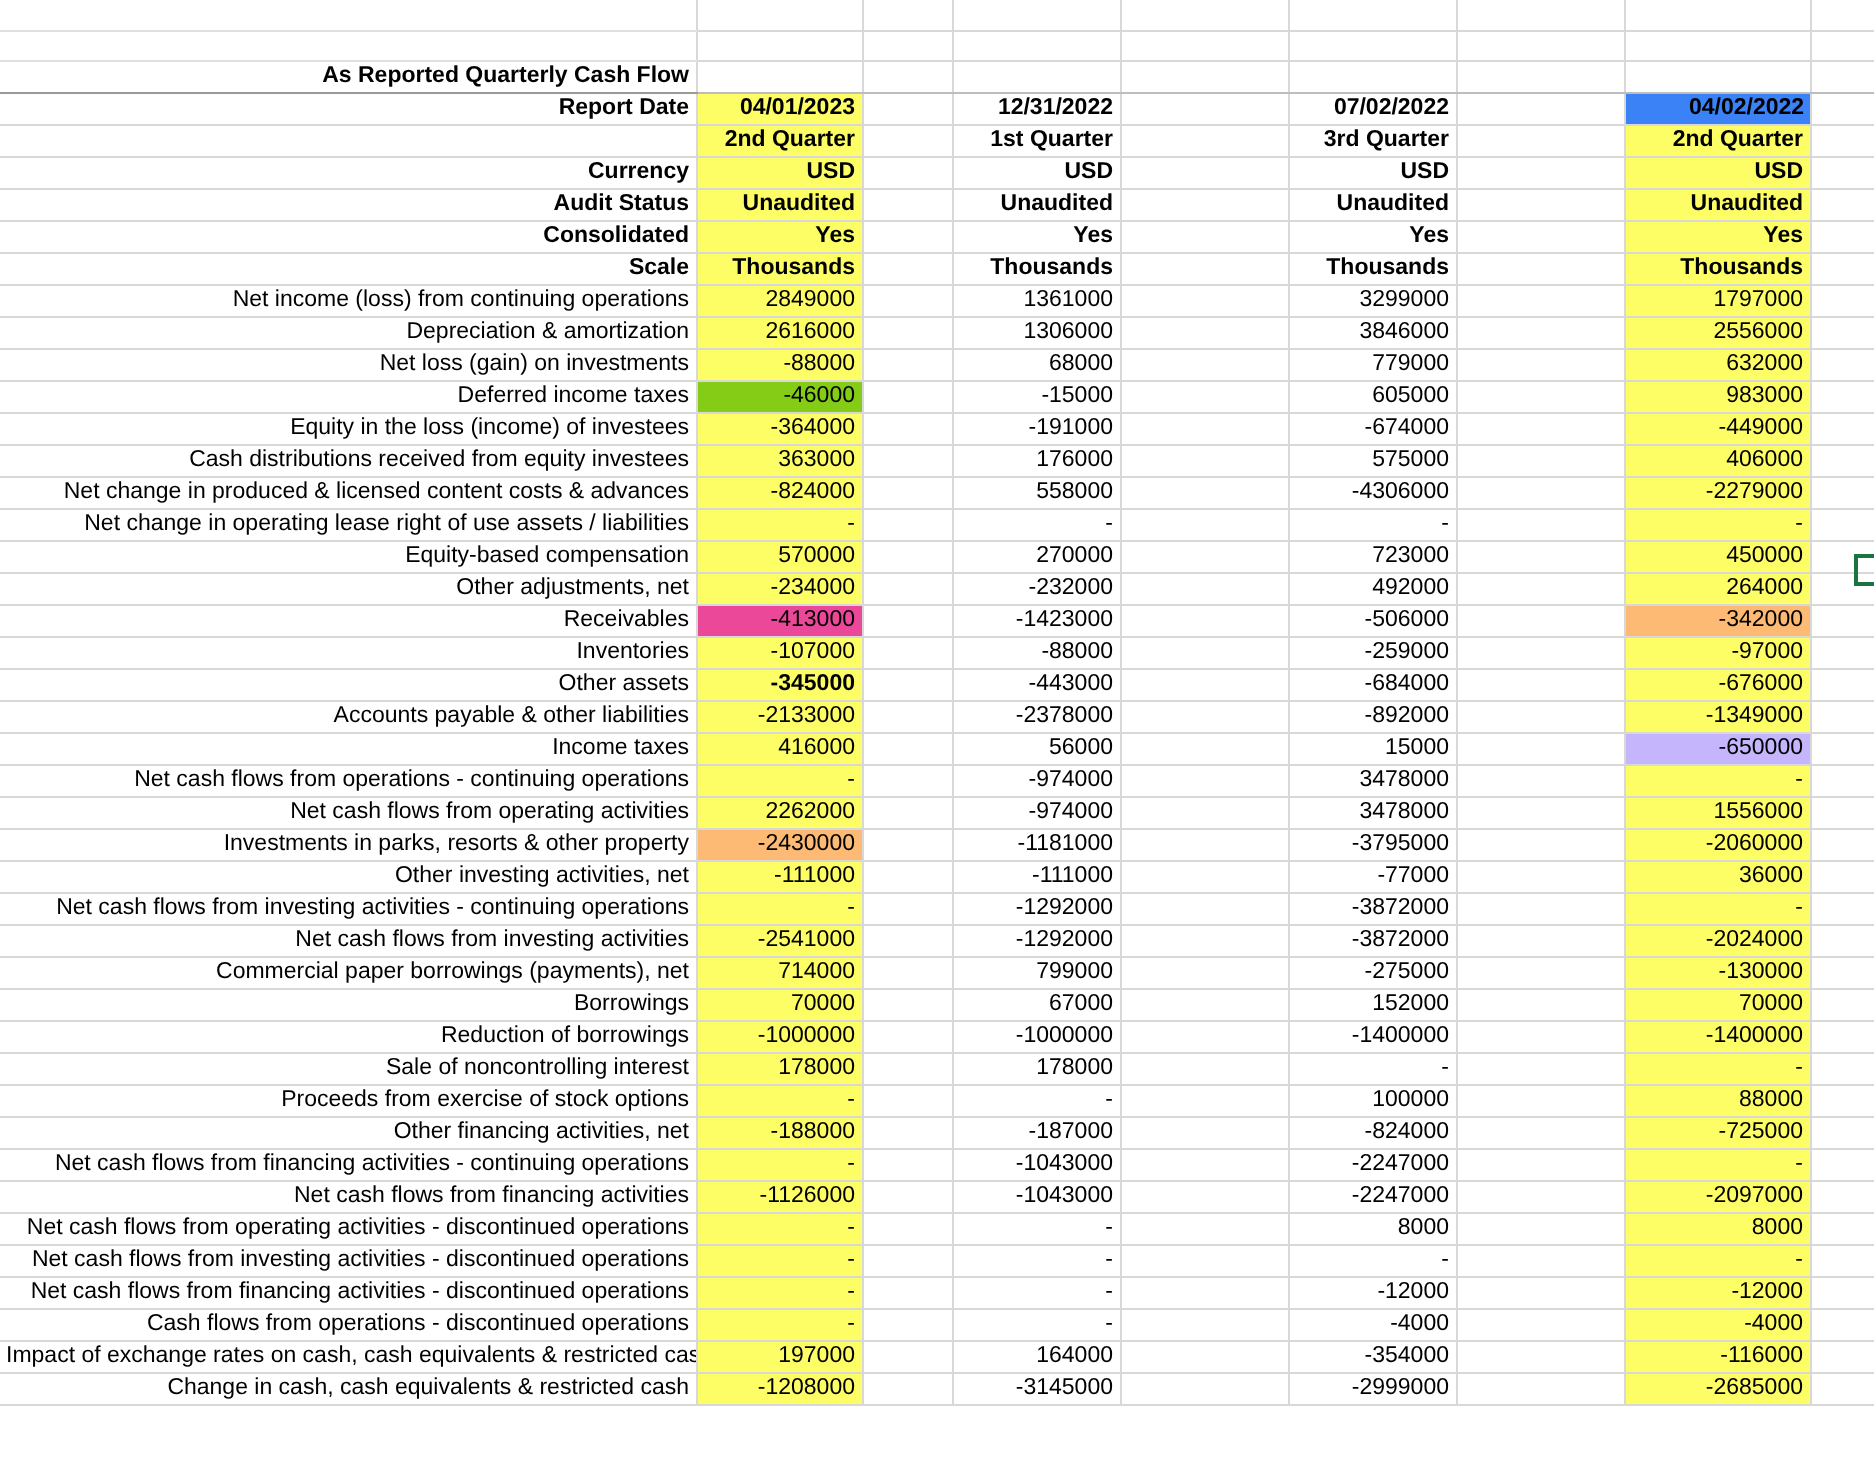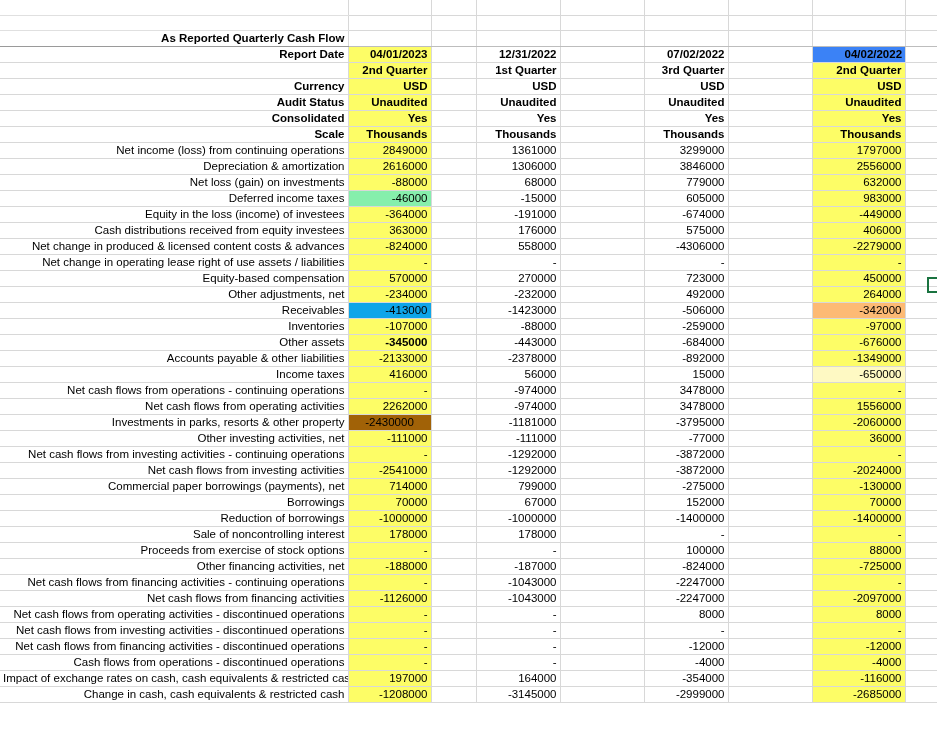--- a/index.html
+++ b/index.html
@@ -239,21 +239,21 @@
           <td class="blank"></td>
           <td class="num">68000</td>
           <td class="blank"></td>
           <td class="num">779000</td>
           <td class="blank"></td>
           <td class="num hl" style="background: rgb(253, 253, 102);">632000</td>
           <td class="blank"></td>
         </tr>
         <tr>
           <td class="label">Deferred income taxes</td>
-          <td class="num hl" style="background: #86efac;">-46000</td>
+          <td class="num hl" style="background: #84cc16;">-46000</td>
           <td class="blank"></td>
           <td class="num">-15000</td>
           <td class="blank"></td>
           <td class="num">605000</td>
           <td class="blank"></td>
           <td class="num hl" style="background: rgb(253, 253, 102);">983000</td>
           <td class="blank"></td>
         </tr>
         <tr>
           <td class="label">Equity in the loss (income) of investees</td>
@@ -316,21 +316,21 @@
           <td class="blank"></td>
           <td class="num">-232000</td>
           <td class="blank"></td>
           <td class="num">492000</td>
           <td class="blank"></td>
           <td class="num hl" style="background: rgb(253, 253, 102);">264000</td>
           <td class="blank"></td>
         </tr>
         <tr>
           <td class="label">Receivables</td>
-          <td class="num hl" style="background: #0ea5e9;">-413000</td>
+          <td class="num hl" style="background: #ec4899;">-413000</td>
           <td class="blank"></td>
           <td class="num">-1423000</td>
           <td class="blank"></td>
           <td class="num">-506000</td>
           <td class="blank"></td>
           <td class="num hl" style="background: #fdba74;">-342000</td>
           <td class="blank"></td>
         </tr>
         <tr>
           <td class="label">Inventories</td>
@@ -366,21 +366,21 @@
           <td class="blank"></td>
         </tr>
         <tr>
           <td class="label">Income taxes</td>
           <td class="num hl" style="background: rgb(253, 253, 102);">416000</td>
           <td class="blank"></td>
           <td class="num">56000</td>
           <td class="blank"></td>
           <td class="num">15000</td>
           <td class="blank"></td>
-          <td class="num hl" style="background: #fef9c3;">-650000</td>
+          <td class="num hl" style="background: #c4b5fd;">-650000</td>
           <td class="blank"></td>
         </tr>
         <tr>
           <td class="label">Net cash flows from operations - continuing operations</td>
           <td class="num hl" style="background: rgb(253, 253, 102);">-</td>
           <td class="blank"></td>
           <td class="num">-974000</td>
           <td class="blank"></td>
           <td class="num">3478000</td>
           <td class="blank"></td>
@@ -393,21 +393,21 @@
           <td class="blank"></td>
           <td class="num">-974000</td>
           <td class="blank"></td>
           <td class="num">3478000</td>
           <td class="blank"></td>
           <td class="num hl" style="background: rgb(253, 253, 102);">1556000</td>
           <td class="blank"></td>
         </tr>
         <tr>
           <td class="label">Investments in parks, resorts &amp; other property</td>
-          <td class="num hl" style="background: #a16207; text-align: center;">-2430000</td>
+          <td class="num hl" style="background: #fdba74;">-2430000</td>
           <td class="blank"></td>
           <td class="num">-1181000</td>
           <td class="blank"></td>
           <td class="num">-3795000</td>
           <td class="blank"></td>
           <td class="num hl" style="background: rgb(253, 253, 102);">-2060000</td>
           <td class="blank"></td>
         </tr>
         <tr>
           <td class="label">Other investing activities, net</td>

